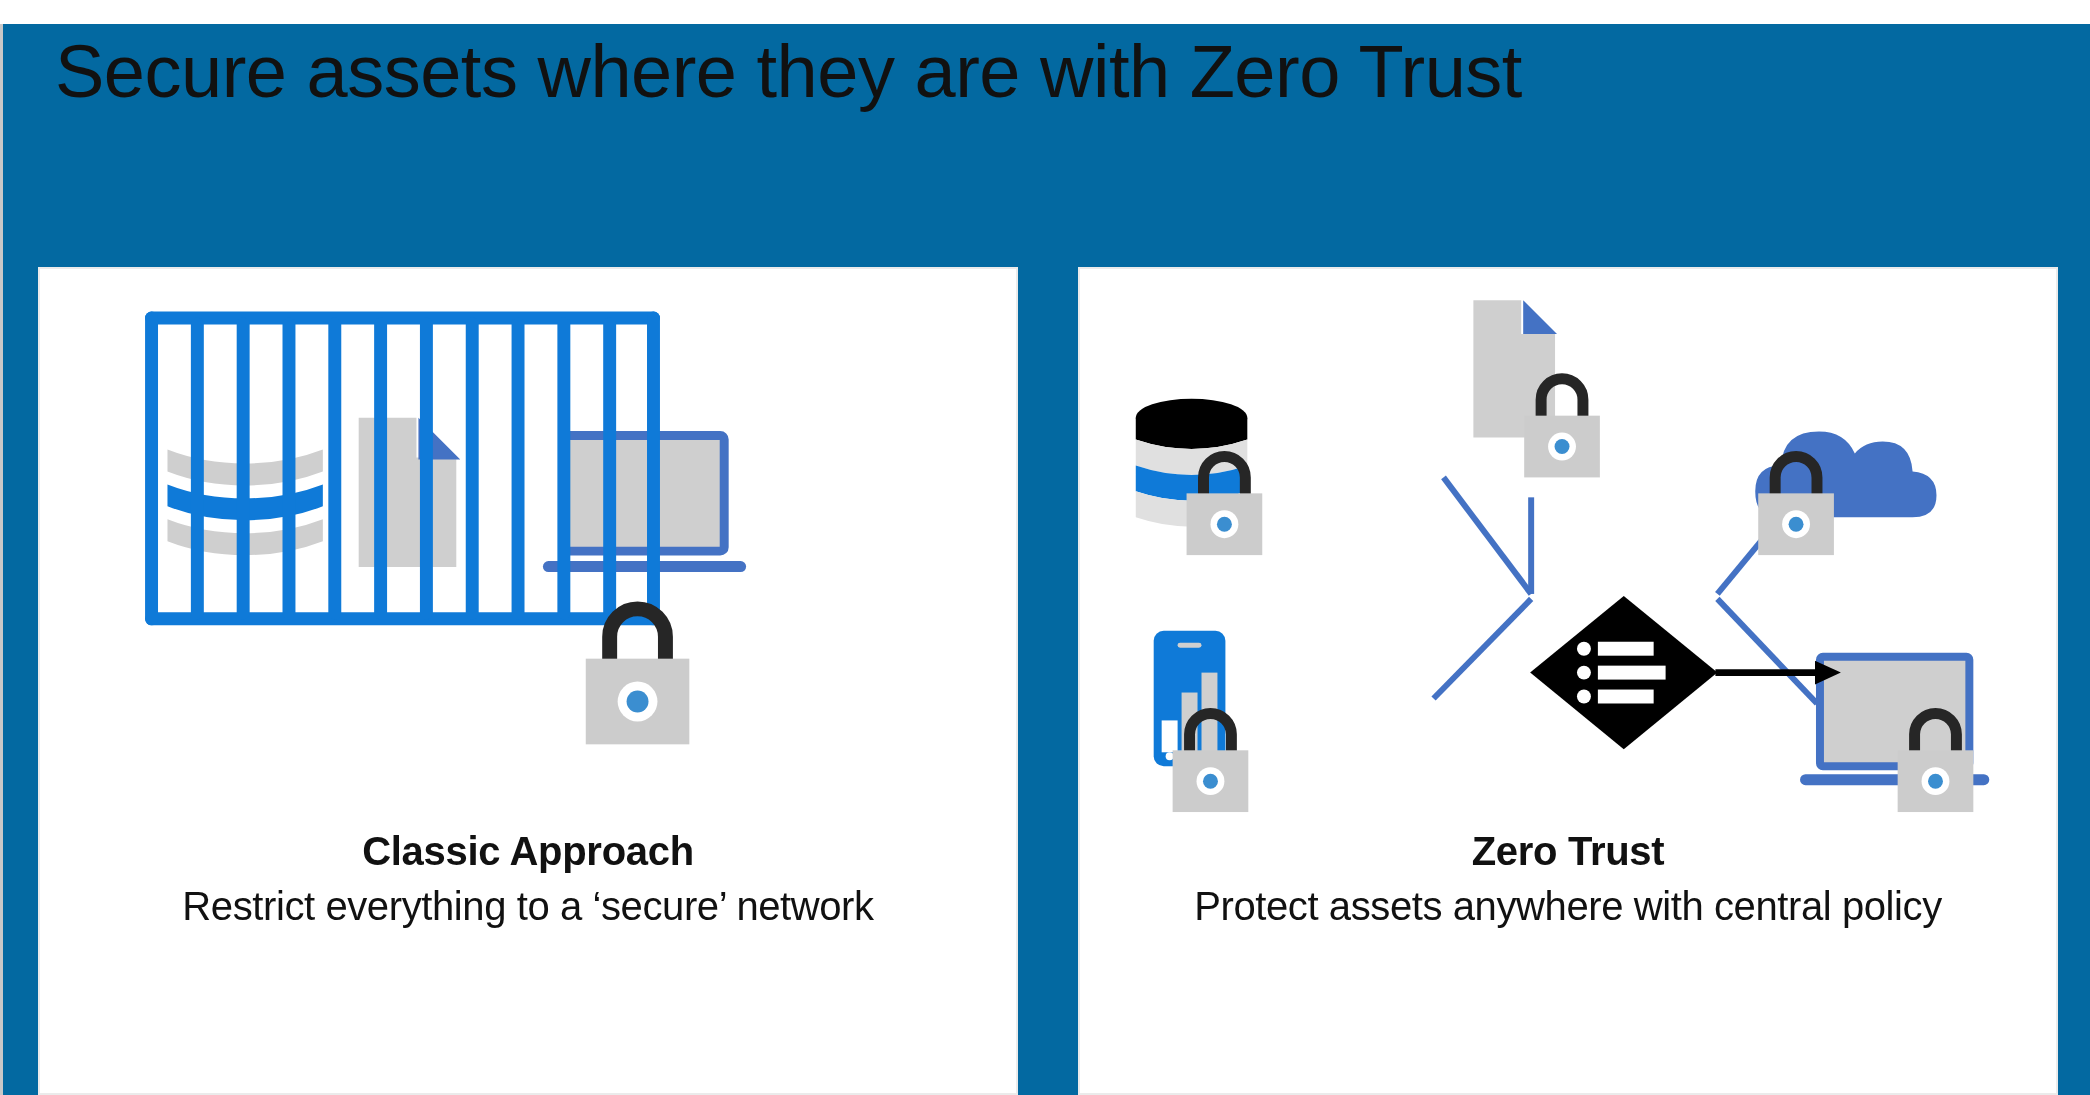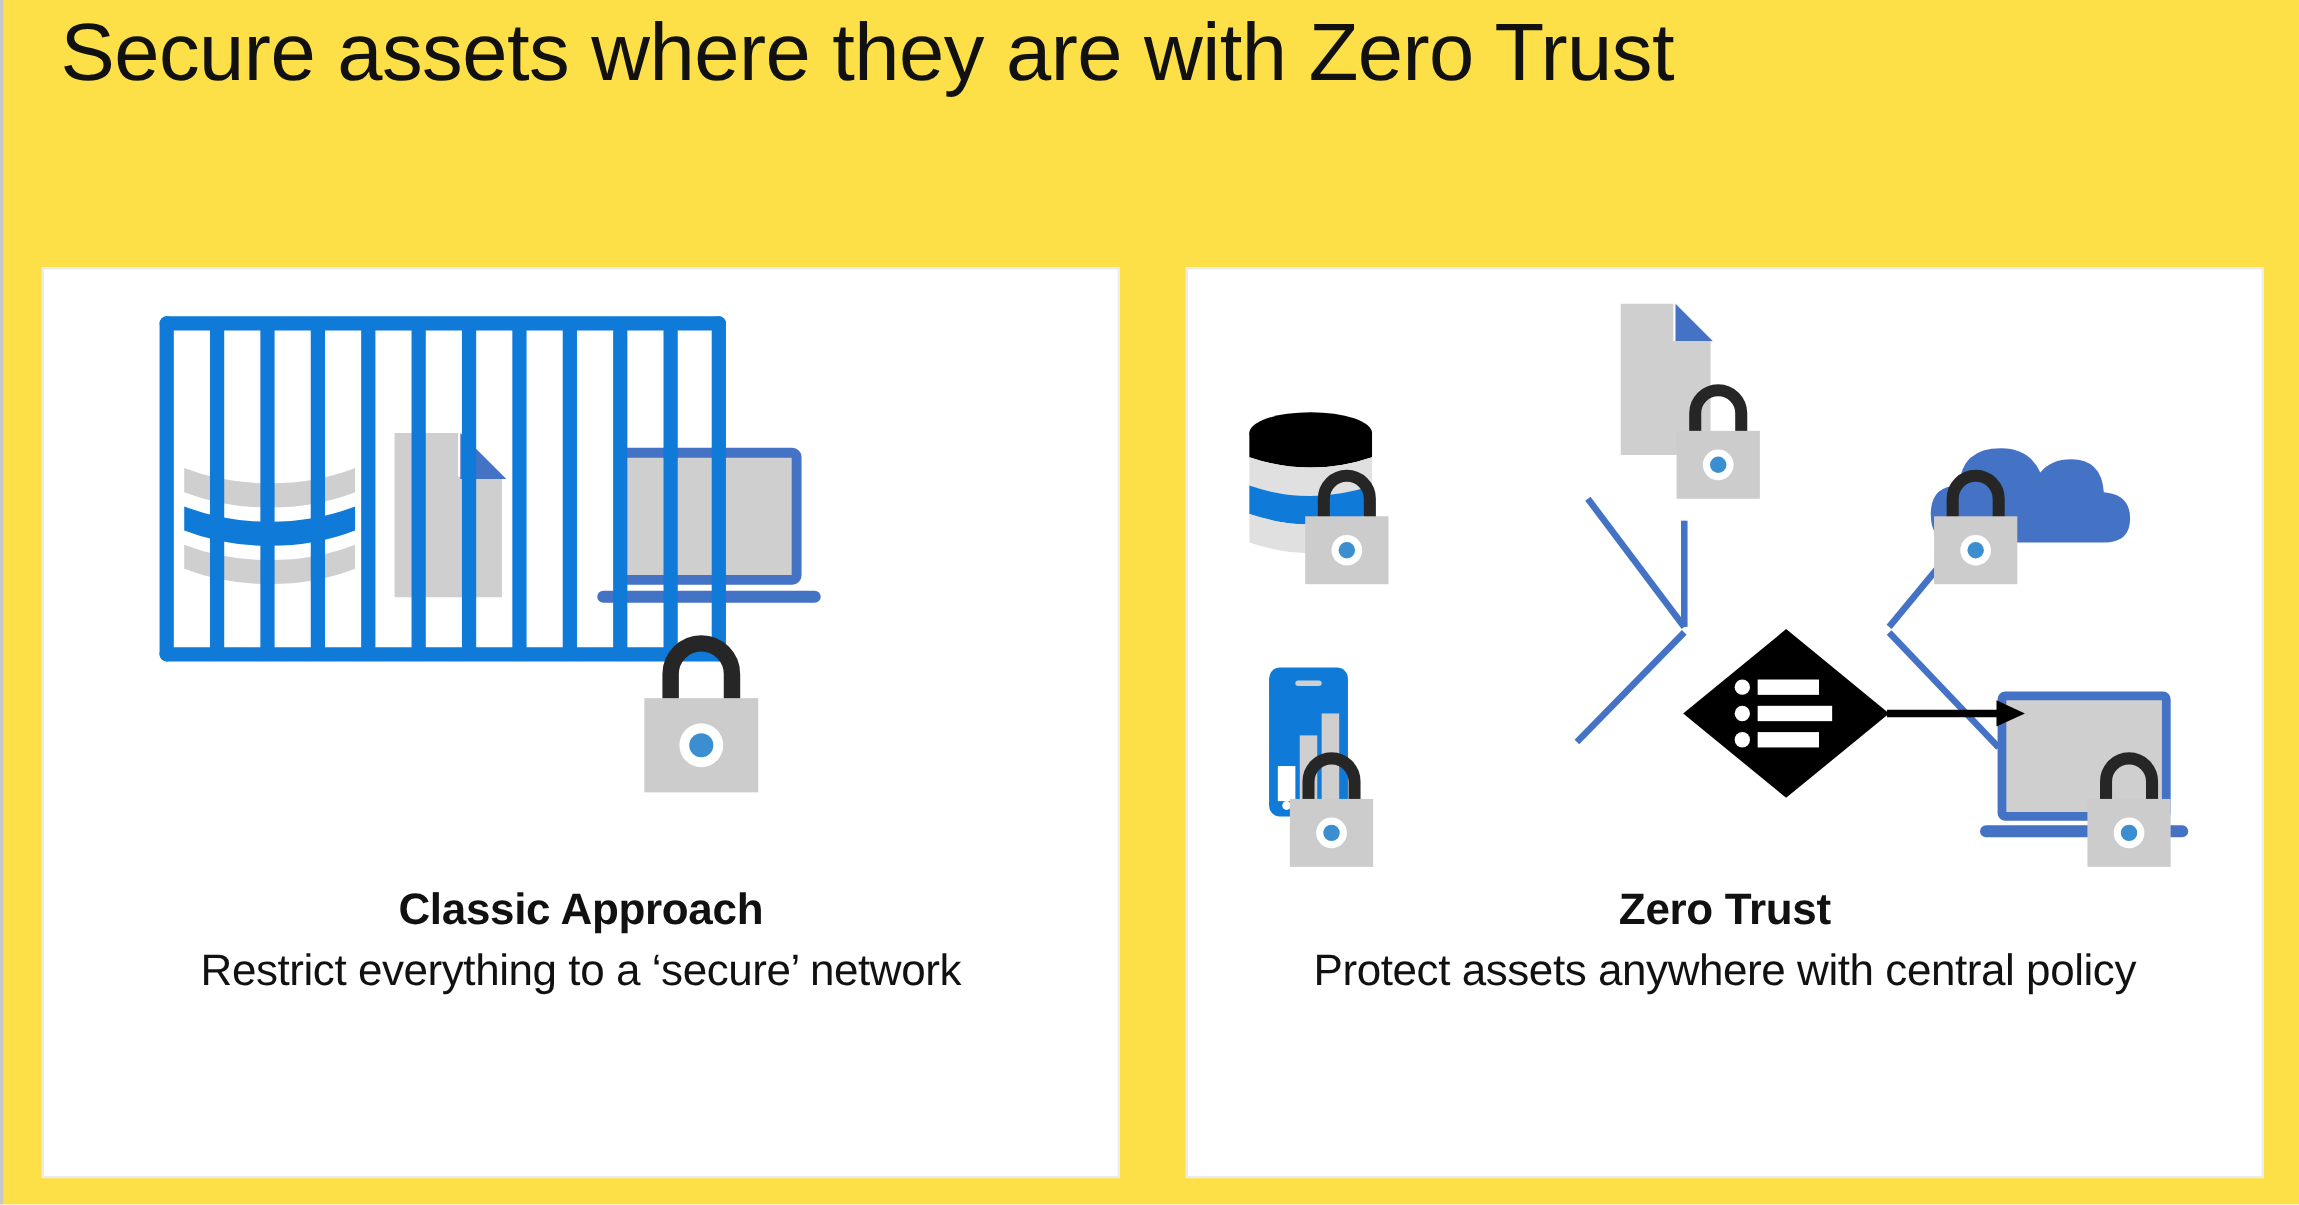--- a/index.html
+++ b/index.html
@@ -11,23 +11,24 @@
     width: 2090px;
     height: 1095px;
     font-family: "Liberation Sans", sans-serif;
     color: #000000;
     overflow: hidden;
     position: relative;
   }
   .slide {
     position: absolute;
     inset: 0;
-    background: #fde047;
+    background: #0369a1;
     border-left: 3px solid #c8c8c8;
     box-sizing: border-box;
+    margin-top: 24px;
   }
   .header {
     position: absolute;
     left: 52px;
     top: 8px;
     width: 1900px;
   }
   .slide-title {
     font-size: 74px;
     font-weight: 400;

